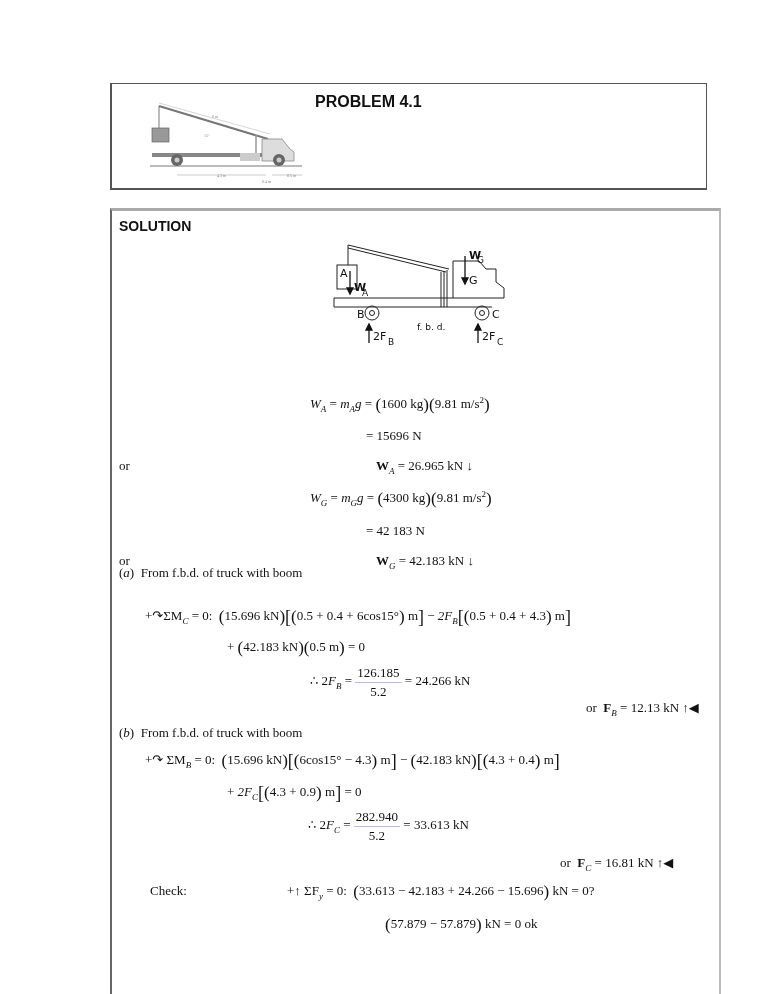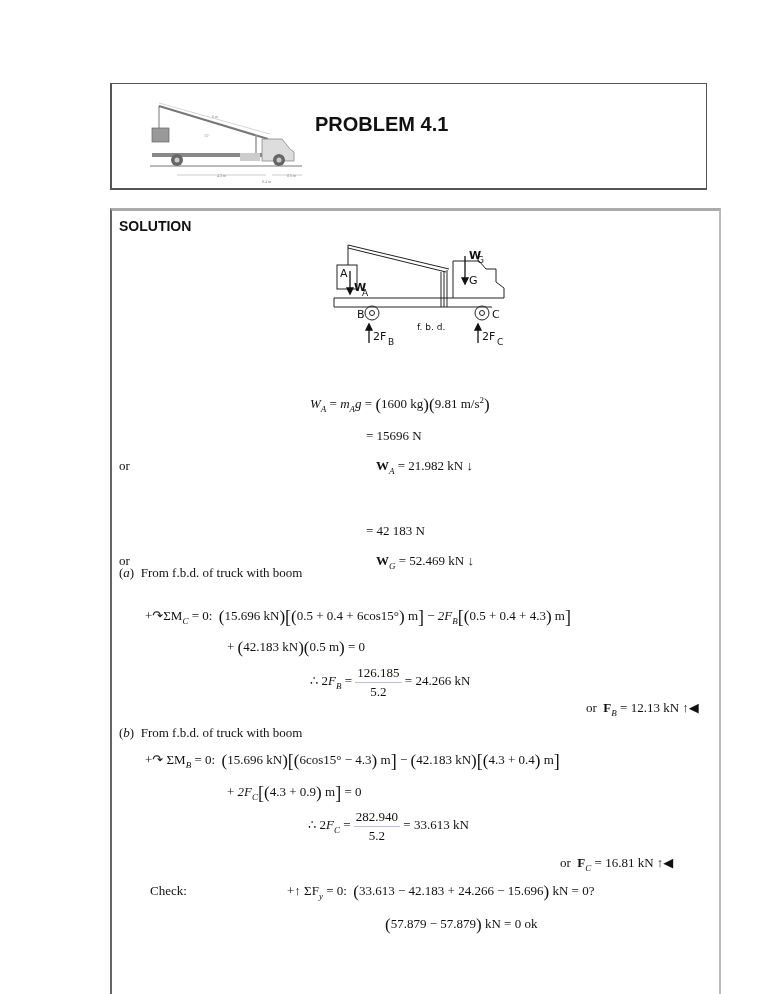--- a/index.html
+++ b/index.html
@@ -6,21 +6,21 @@
   body { width: 768px; height: 994px; position: relative; overflow: hidden;
          font-family: "Liberation Serif", serif; color: #111; }
   .box { position: absolute; box-sizing: border-box; }
   #problem-box { left: 110px; top: 83px; width: 597px; height: 107px;
                  border: 1px solid #555; border-width: 1px 1px 2px 2px; }
   #solution-box { left: 110px; top: 208px; width: 611px; height: 808px;
                   border-top: 3px solid #aaa; border-left: 2px solid #666;
                   border-right: 2px solid #bbb; border-bottom: 2px solid #666; }
   .ab { position: absolute; white-space: nowrap; }
   .sans { font-family: "Liberation Sans", sans-serif; }
-  .ptitle { font-size: 20px; font-weight: bold; margin-top: 20px; }
+  .ptitle { font-size: 16px; font-weight: bold; }
   .ptext { font-size: 13.2px; line-height: 16px; text-align: justify; width: 380px; white-space: normal; }
   .soltitle { font-size: 14px; font-weight: bold; }
   .eq { font-size: 13px; margin-top: 32px; }
   .i { font-style: italic; }
   .b { font-weight: bold; }
   sub, sup { font-size: 9px; }
   .big { font-size: 17px; font-weight: 300; line-height: 1; vertical-align: -2px; }
   .brk { font-size: 18px; vertical-align: -3px; }
   .frac { display: inline-block; vertical-align: middle; text-align: center; }
   .frac .num { display: block; border-bottom: 1px solid #c4b5fd; padding: 0 2px 1px; }
@@ -102,30 +102,35 @@
   <div class="ab eq" style="left:198px;top:152px">
     <span class="i">W</span><sub class="i">A</sub>
     = <span class="i">m</span><sub class="i">A</sub><span class="i">g</span>
     = <span class="big">(</span><span>1600 kg</span><span class="big">)(</span><span>9.81 m/s</span><sup>2</sup><span class="big">)</span>
   </div>
   <div class="ab eq" style="left:254px;top:185px">= 15696 N</div>
 
   <div class="ab eq" style="left:7px;top:215px">or</div>
   <div class="ab eq" style="left:264px;top:215px">
     <span class="b">W</span><sub class="i">A</sub>
-    <span>= 21.982 kN</span>
+    <span>= 26.965 kN</span>
     <span>↓</span>
   </div>
 
+  <div class="ab eq" style="left:198px;top:246px">
+    <span class="i">W</span><sub class="i">G</sub>
+    = <span class="i">m</span><sub class="i">G</sub><span class="i">g</span>
+    = <span class="big">(</span><span>4300 kg</span><span class="big">)(</span><span>9.81 m/s</span><sup>2</sup><span class="big">)</span>
+  </div>
   <div class="ab eq" style="left:254px;top:280px">= 42 183 N</div>
 
   <div class="ab eq" style="left:7px;top:310px">or</div>
   <div class="ab eq" style="left:264px;top:310px">
     <span class="b">W</span><sub class="i">G</sub>
-    <span>= 52.469 kN</span>
+    <span>= 42.183 kN</span>
     <span>↓</span>
   </div>
 
   <div class="ab eq" style="left:7px;top:322px">
     (<span class="i">a</span>)&nbsp; <span>From f.b.d. of truck with boom</span>
   </div>
   <div class="ab eq" style="left:33px;top:364px">
     <span>+↷</span><span>ΣM</span><sub class="i">C</sub>
     <span>= 0:</span>&nbsp;
     <span class="big">(</span><span>15.696 kN</span><span class="big">)</span><span class="brk">[</span><span class="big">(</span><span>0.5 + 0.4 + 6cos15°</span><span class="big">)</span> m<span class="brk">]</span>

